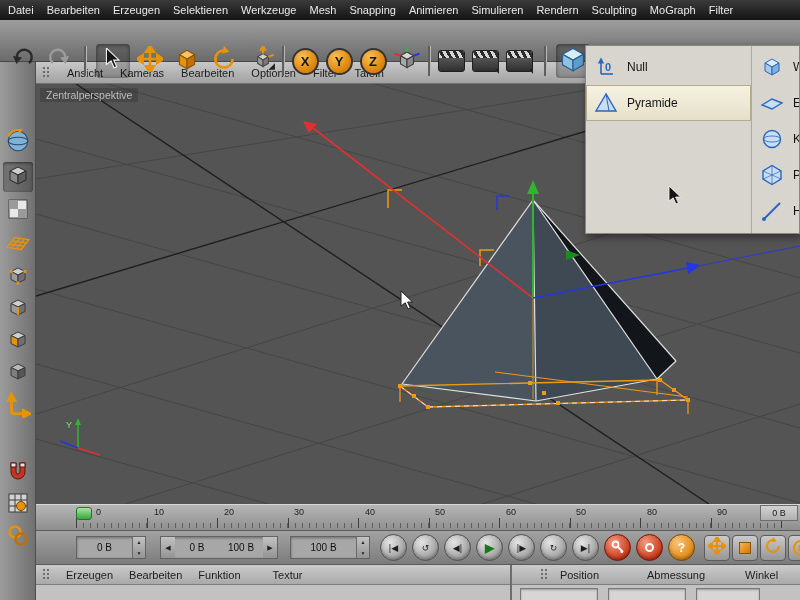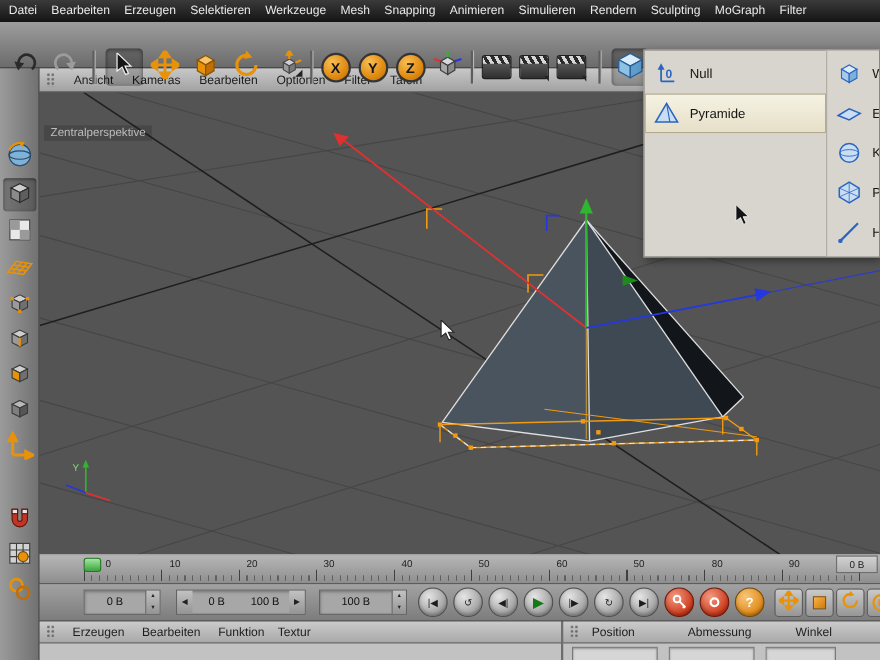--- a/index.html
+++ b/index.html
@@ -45,21 +45,21 @@
   #vpmenu { left:36px; top:62px; width:764px; height:22px;
     background:linear-gradient(#c8c8c8,#a2a2a2); border-bottom:1px solid #6f6f6f;
     display:flex; align-items:center; gap:17px; padding-left:6px; }
   .vpitem { font-size:11px; color:#1b1b1b; }
   .grip { width:8px; height:13px;
     background:radial-gradient(#6d6d6d 1px, transparent 1.3px) 0 0 / 4px 4px; }
 
   
   #viewport { left:36px; top:84px; width:764px; height:420px; background:#545454; overflow:hidden; }
   #cam-label { position:absolute; left:4px; top:4px; font-size:10.5px; color:#bdbdbd;
-    background:rgba(30,30,30,.25); padding:1px 6px;margin-top:26px; }
+    background:rgba(30,30,30,.25); padding:1px 6px; }
   #vp-cursor { position:absolute; left:364px; top:207px; }
 
   
   #object-menu { left:585px; top:45px; width:215px; height:189px;
     background:#d8d5cf; border:1px solid #8a887f; box-shadow:2px 3px 8px rgba(0,0,0,.45);
     z-index:40; display:flex; }
   #om-left { width:165px; padding-top:3px; }
   #om-right { width:48px; border-left:1px solid #aeaba1; padding-top:3px;
     background:#d8d5cf; overflow:hidden; }
   .dd-item { height:36px; display:flex; align-items:center; gap:9px; padding-left:7px;
@@ -111,21 +111,21 @@
   .pcirc { width:16px; height:16px; border:2px solid #e8920a; border-radius:50%;
     color:#e8920a; font-size:9px; font-weight:bold; display:flex; align-items:center; justify-content:center; }
   .ocube { width:12px; height:12px; background:linear-gradient(135deg,#f8b44a,#d07808);
     border:1px solid #8a5404; }
 
   
   .phead { position:absolute; top:565px; height:20px;
     background:linear-gradient(#cbcbcb,#a9a9a9); border-bottom:1px solid #7d7d7d;
     display:flex; align-items:center; }
   #panel-left-head { left:36px; width:474px; }
-  #panel-right-head { left:512px; width:288px; }
+  #panel-right-head { left:512px; width:288px;justify-content:center; }
   #panel-div { left:510px; top:565px; width:2px; height:35px; background:#6d6d6d; }
   .ptab { font-size:11px; color:#1d1d1d; }
   .pbody { position:absolute; top:585px; height:15px; background:#c2c2c2; }
   .cfield { position:absolute; top:3px; height:16px; background:#d6d6d6;
     border:1px solid #787878; box-shadow:inset 0 1px 2px rgba(0,0,0,.3); }
 </style>
 </head>
 <body>
 
 <div id="app">
@@ -590,21 +590,21 @@
       <span class="pcirc">P</span>
     </div>
 
   </div>
 
   <div id="panel-left-head" class="phead">
     <span class="grip" style="margin-left:6px"></span>
     <span class="ptab" style="margin-left:16px">Erzeugen</span>
     <span class="ptab" style="margin-left:16px">Bearbeiten</span>
     <span class="ptab" style="margin-left:16px">Funktion</span>
-    <span class="ptab" style="margin-left:12px">Textur</span>
+    <span class="ptab" style="margin-left:32px">Textur</span>
   </div>
   <div class="pbody" style="left:36px;width:474px"></div>
 
   <div id="panel-div" class="abs"></div>
 
   <div id="panel-right-head" class="phead">
     <span class="grip" style="margin-left:6px"></span>
     <span class="ptab" style="margin-left:12px">Position</span>
     <span class="ptab" style="margin-left:48px">Abmessung</span>
     <span class="ptab" style="margin-left:40px">Winkel</span>

